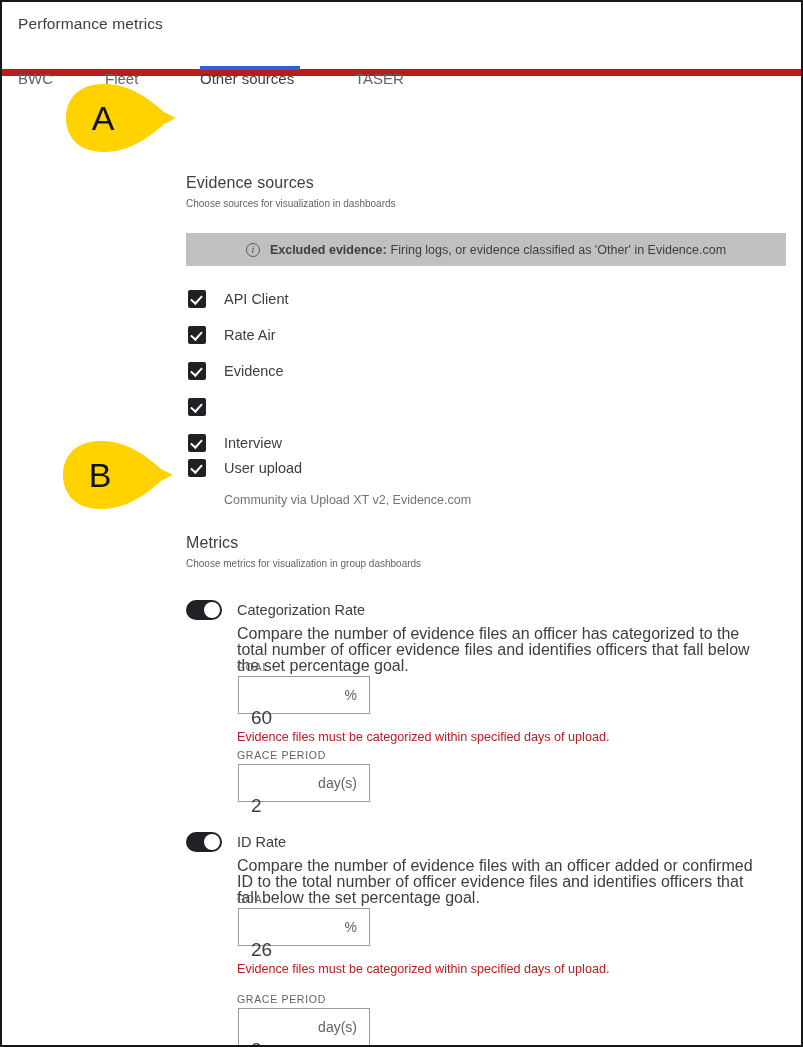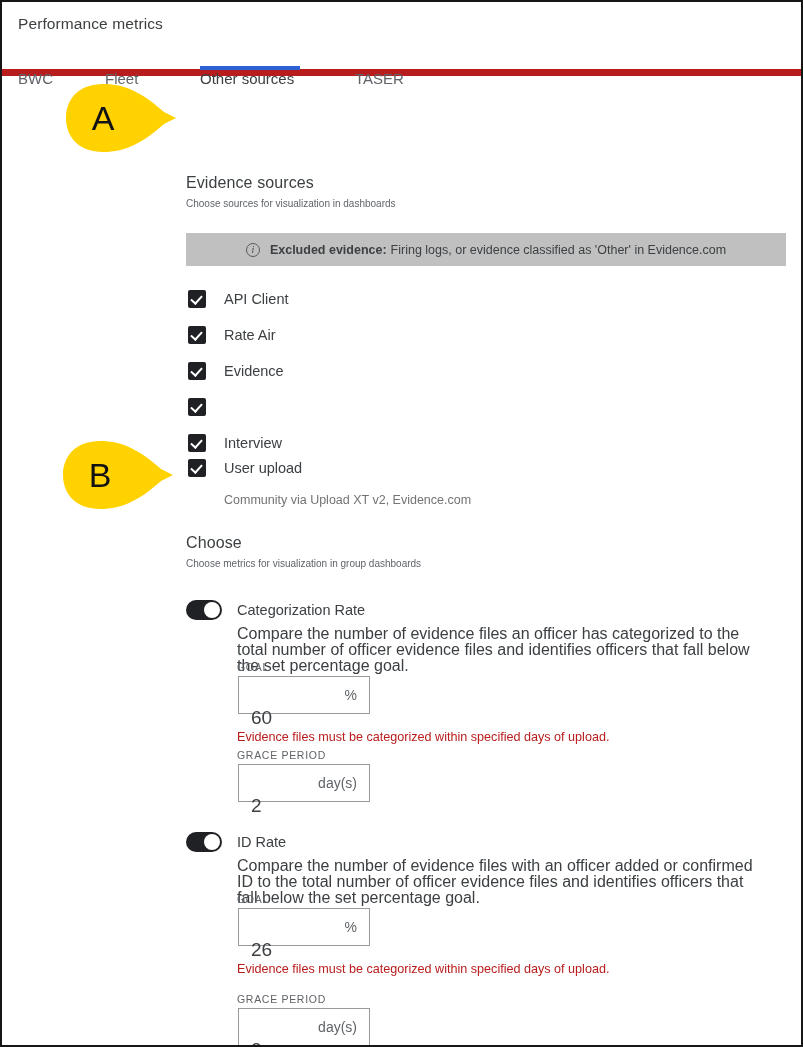--- a/index.html
+++ b/index.html
@@ -311,21 +311,21 @@
       <div class="cbox"></div>
       <div class="check-label">Interview</div>
     </div>
 
     <div class="check-row" style="top:382px">
       <div class="cbox"></div>
       <div class="check-label">User upload</div>
     </div>
     <div class="check-sub" style="top:417px">Community via Upload XT v2, Evidence.com</div>
 
-    <div class="section-title" id="metrics-title">Choose</div>
+    <div class="section-title" id="metrics-title">Metrics</div>
     <div class="section-sub" id="metrics-sub">Choose metrics for visualization in group dashboards</div>
 
     <div class="toggle" style="top:524px"></div>
     <div class="metric-name" style="top:526px">Categorization Rate</div>
     <div class="metric-desc" style="top:550px">Compare the number of evidence files an officer has categorized to the total number of officer evidence files and identifies officers that fall below the set percentage goal.</div>
     <div class="field-label" style="top:585px">GOAL</div>
     <div class="input-box" style="top:600px">
       <span class="val">60</span>
       <span class="suffix">%</span>
     </div>

